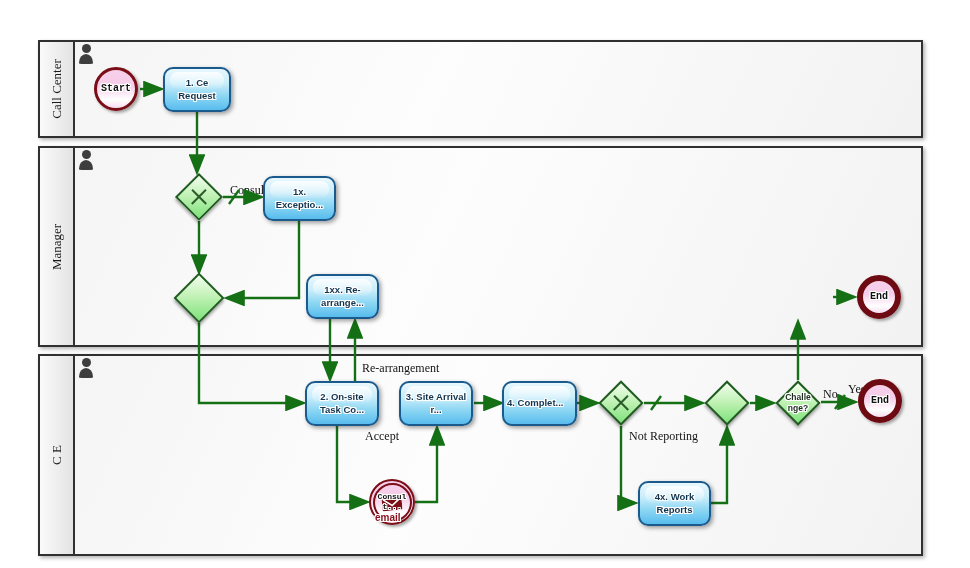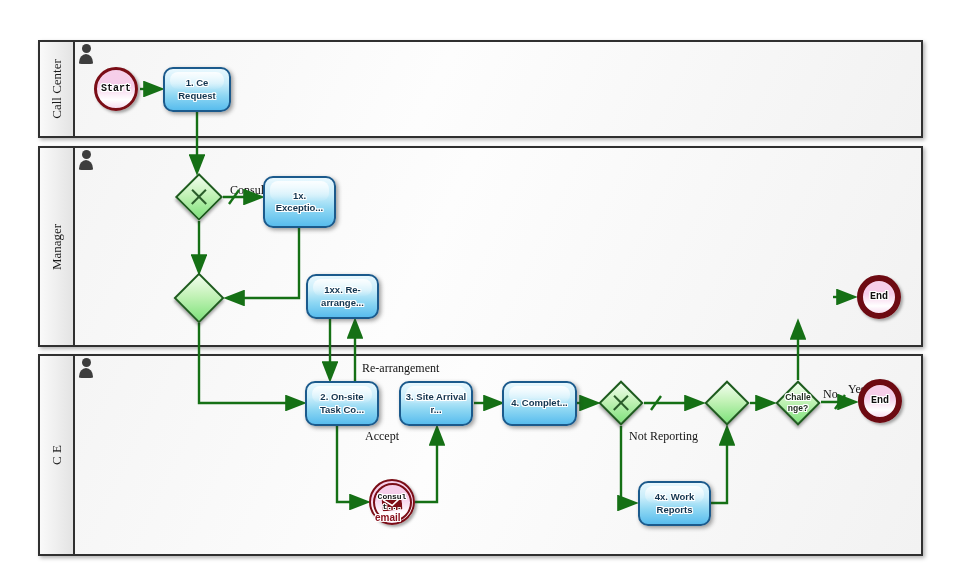--- a/index.html
+++ b/index.html
@@ -24,21 +24,21 @@
   .person::after{content:"";position:absolute;left:1px;top:10px;width:14px;height:10px;
         border-radius:55% 55% 3px 3px / 95% 95% 8% 8%;background:#3d3d3d;}
 
   
   #flows{position:absolute;left:0;top:0;width:970px;height:568px;z-index:2;pointer-events:none;}
 
   
   .task{position:absolute;border:2px solid #1b5a8c;border-radius:10px;box-sizing:border-box;
         background:linear-gradient(180deg,#e9f8fe 0%,#c9edfa 35%,#8ed7f3 65%,#58bced 100%);
         box-shadow:2px 2px 4px rgba(40,40,40,.45);display:flex;align-items:center;
-        justify-content:center;z-index:4;}
+        z-index:4;}
   .task::before{content:"";position:absolute;left:5px;right:5px;top:3px;height:42%;
         border-radius:8px;background:linear-gradient(180deg,rgba(255,255,255,.85),rgba(255,255,255,.05));}
   .task-label{position:relative;z-index:2;font-size:9.5px;font-weight:bold;color:#12344f;
         text-align:center;line-height:1.3;padding:0 3px;}
   .halo{text-shadow:1px 0 #fff,-1px 0 #fff,0 1px #fff,0 -1px #fff,
         1px 1px #fff,-1px -1px #fff,1px -1px #fff,-1px 1px #fff;}
 
   .gateway{position:absolute;z-index:4;}
   .diamond{position:absolute;inset:7px;transform:rotate(45deg);border:2px solid #1d5c1d;
         background:linear-gradient(135deg,#f2fdee 0%,#c3f2b7 45%,#7fe27c 100%);
@@ -136,21 +136,21 @@
   </div>
   <div class="task" style="left:163px;top:67px;width:68px;height:45px;">
     <span class="task-label halo">1. Ce Request</span>
   </div>
 
   <div class="gateway" style="left:175px;top:173px;width:48px;height:48px;">
     <div class="diamond">
         <div class="cross"></div>
       </div>
   </div>
-  <div class="task" style="left:263px;top:176px;width:73px;height:52px;">
+  <div class="task" style="left:263px;top:176px;width:73px;height:45px;">
     <span class="task-label halo">1x. Exceptio...</span>
   </div>
   <div class="gateway" style="left:174px;top:273px;width:50px;height:50px;">
     <div class="diamond"></div>
   </div>
   <div class="task" style="left:306px;top:274px;width:73px;height:45px;">
     <span class="task-label halo">1xx. Re-arrange...</span>
   </div>
   <div class="event end" style="left:857px;top:275px;width:44px;height:44px;">
     <span class="event-label halo">End</span>

